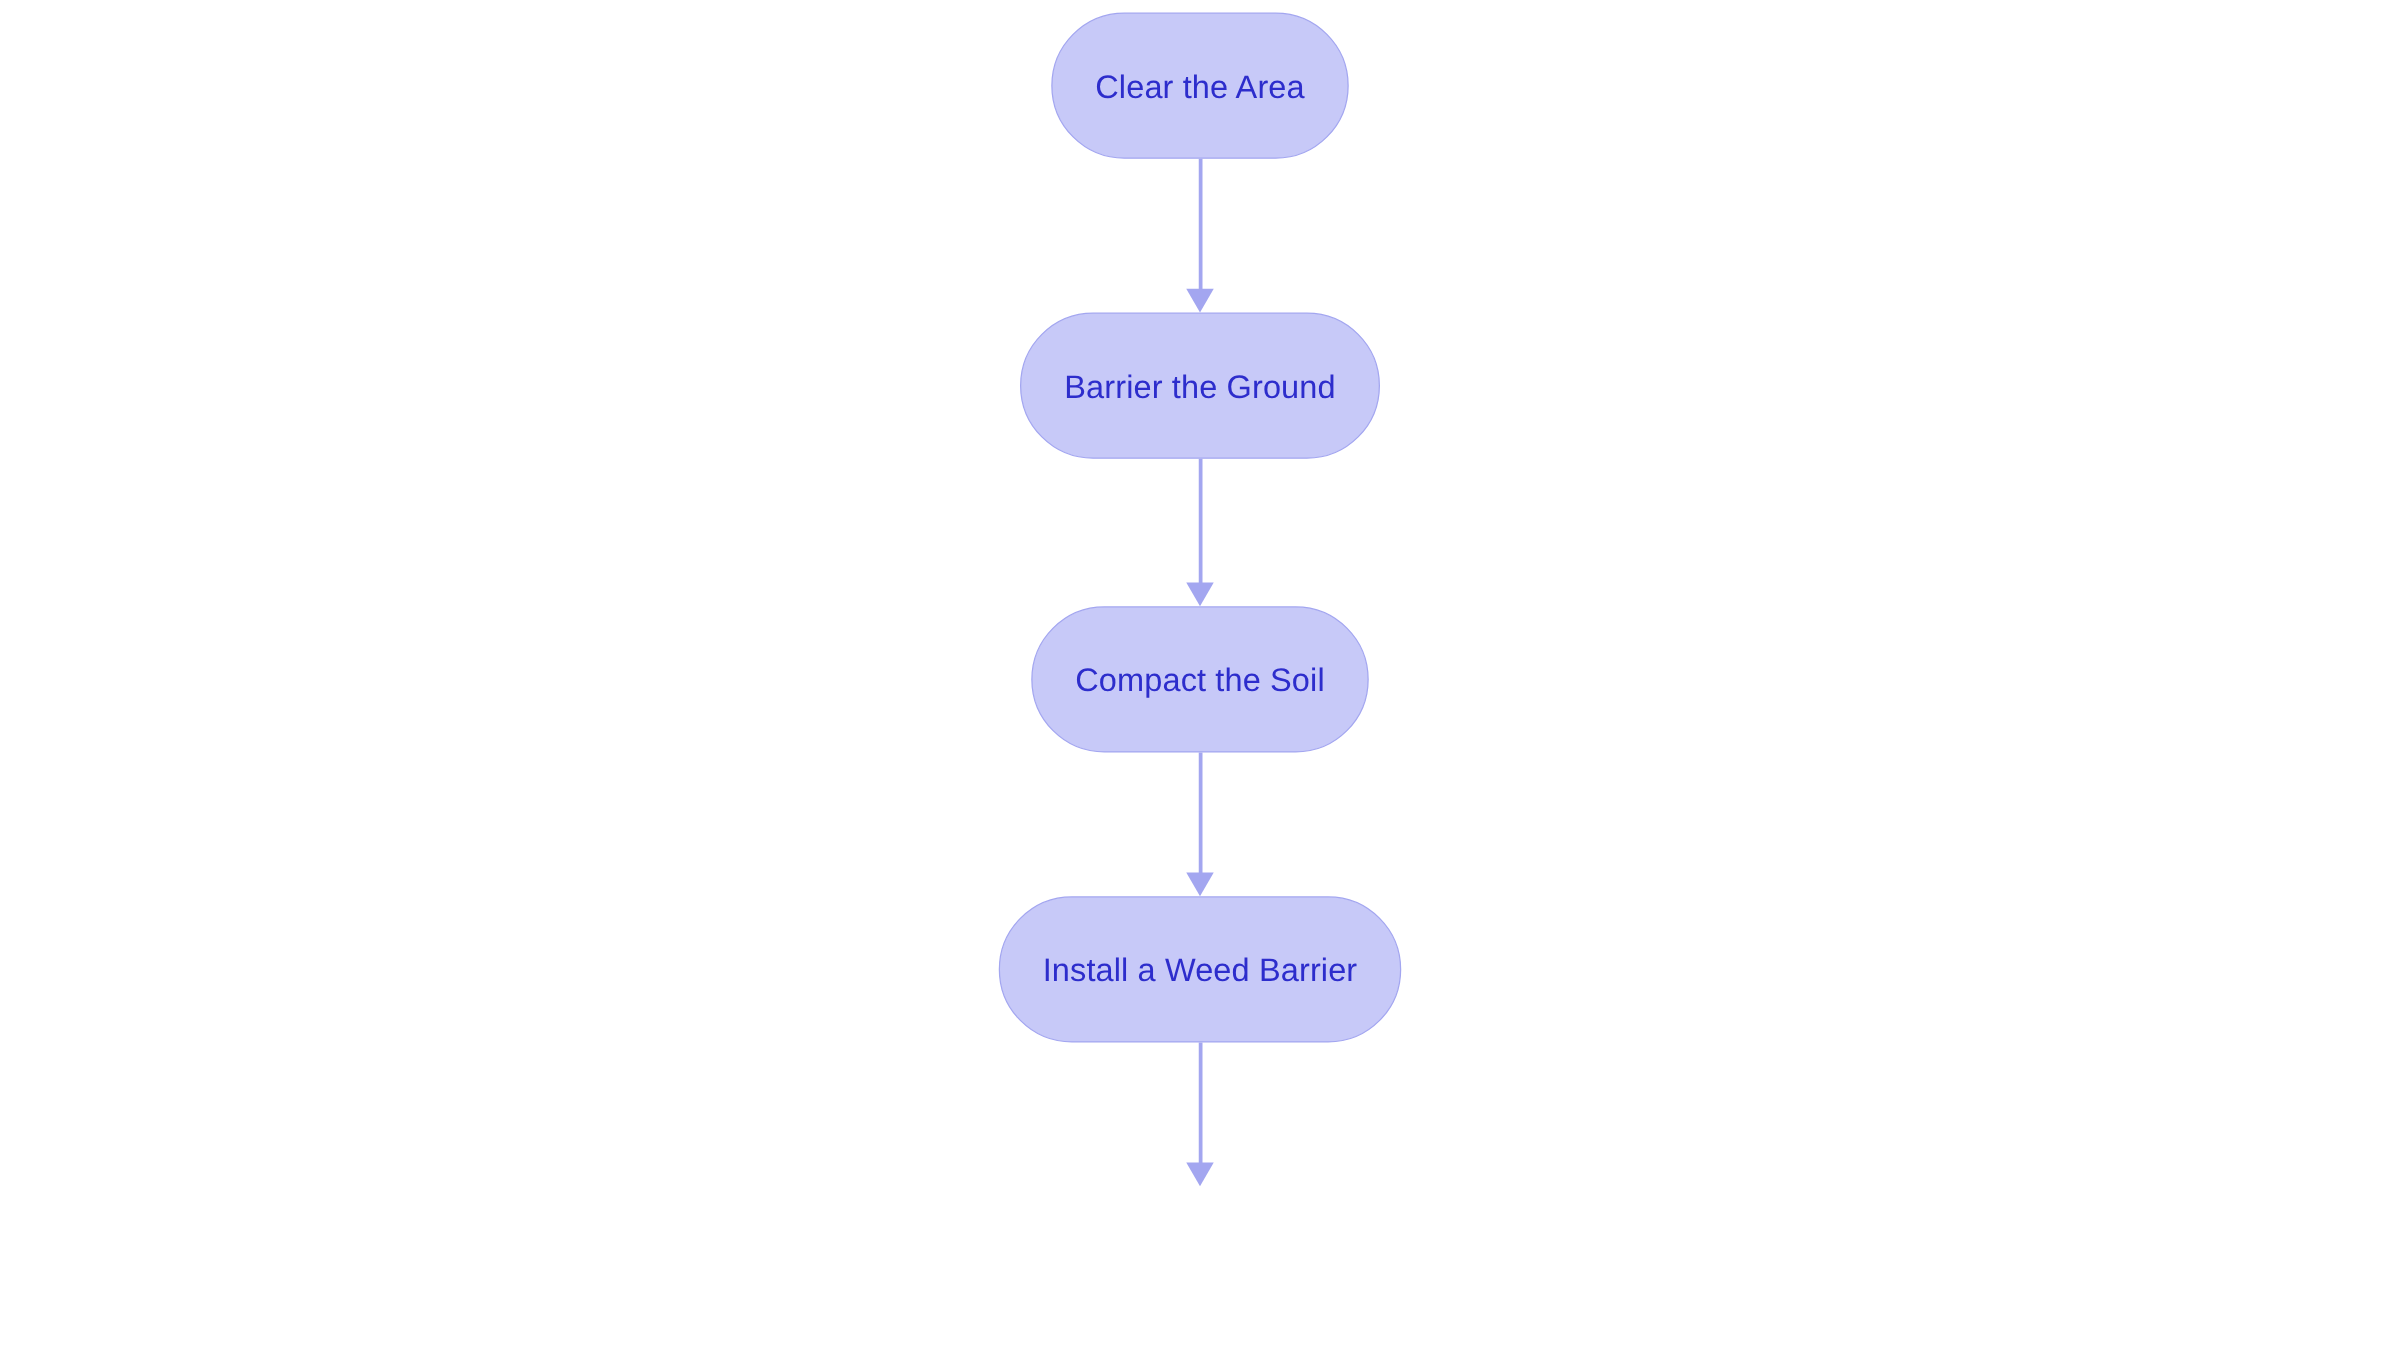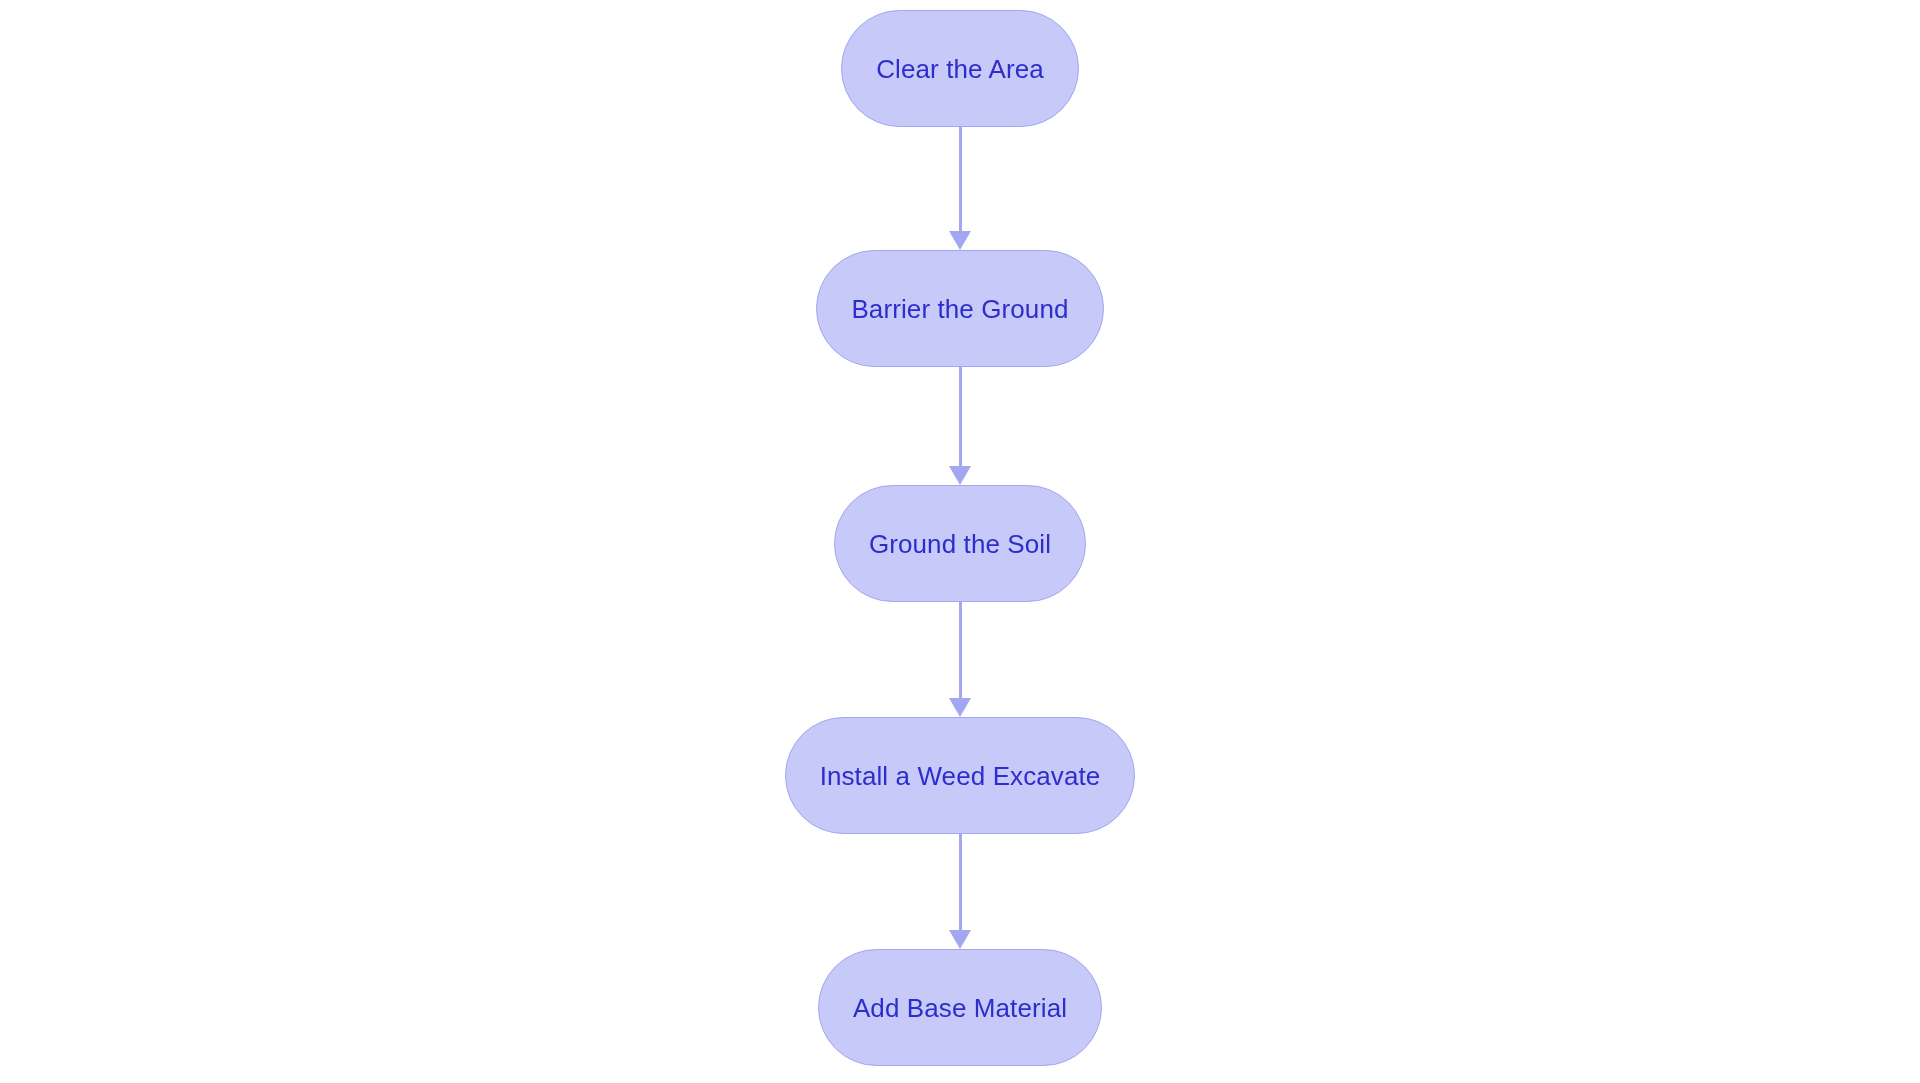--- a/index.html
+++ b/index.html
@@ -106,35 +106,32 @@
     <div class="flow-node node-2">
       <span class="node-label">Barrier the Ground</span>
     </div>
 
     <div class="flow-connector conn-2">
       <div class="connector-line"></div>
       <div class="connector-head"></div>
     </div>
 
     <div class="flow-node node-3">
-      <span class="node-label">Ground the Soil</span>
+      <span class="node-label">Compact the Soil</span>
     </div>
 
     <div class="flow-connector conn-3">
       <div class="connector-line"></div>
       <div class="connector-head"></div>
     </div>
 
     <div class="flow-node node-4">
-      <span class="node-label">Install a Weed Excavate</span>
+      <span class="node-label">Install a Weed Barrier</span>
     </div>
 
     <div class="flow-connector conn-4">
       <div class="connector-line"></div>
       <div class="connector-head"></div>
     </div>
 
-    <div class="flow-node node-5">
-      <span class="node-label">Add Base Material</span>
-    </div>
 
   </div>
 </div>
 
 </body></html>

